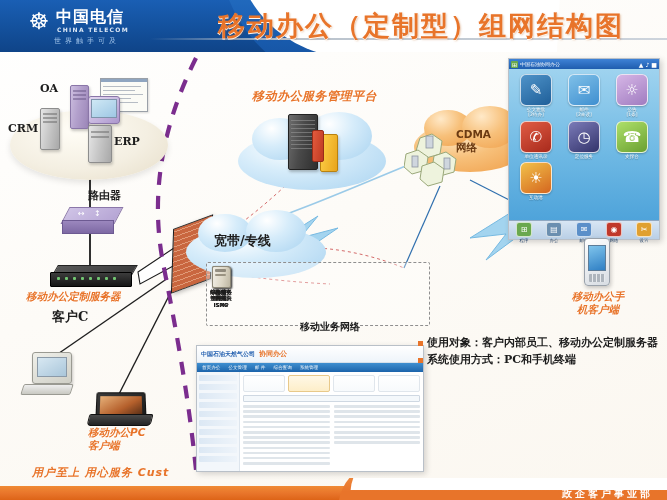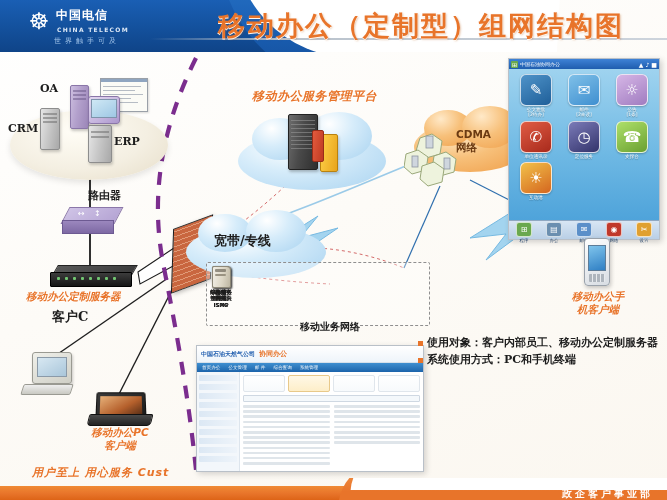--- a/index.html
+++ b/index.html
@@ -18,21 +18,21 @@
   .hdr-swoop{position:absolute;left:215px;top:-62px;width:330px;height:150px;
     background:linear-gradient(180deg,#2f7fd0 0%,#1a5fb4 60%,#124a92 100%);
     border-radius:0 0 0 200px;transform:skewX(-3deg);}
   .hdr-swoop2{position:absolute;left:230px;top:-70px;width:330px;height:128px;
     background:#ffffff;border-radius:0 0 0 190px;transform:skewX(-3deg);}
   .hdr-line{position:absolute;left:150px;top:38px;width:520px;height:2px;
     background:linear-gradient(90deg,rgba(200,200,210,0) 0%,#b9c2cc 25%,#cdd4dc 100%);}
   .logo{position:absolute;left:26px;top:6px;width:120px;height:40px;color:#fff;}
   .logo-mark{position:absolute;left:0;top:2px;width:26px;height:26px;font-size:23px;
     line-height:26px;text-align:center;color:#fff;font-family:"DejaVu Serif",serif;}
-  .logo-cn{position:absolute;left:30px;top:1px;font-size:12px;font-weight:bold;
+  .logo-cn{position:absolute;left:30px;top:1px;font-size:16px;font-weight:bold;
     letter-spacing:1px;color:#ffffff;}
   .logo-en{position:absolute;left:31px;top:20px;font-size:6px;letter-spacing:1.3px;
     color:#dce8f6;font-weight:bold;}
   .logo-slogan{position:absolute;left:28px;top:30px;font-size:7px;letter-spacing:4px;
     color:#9fc2e8;}
   .title{position:absolute;left:186px;top:8px;width:470px;height:36px;
     font-size:27px;font-weight:bold;letter-spacing:2px;
     color:#e8742a;text-align:center;line-height:36px;
     font-family:"DejaVu Sans","Liberation Sans",sans-serif;
     text-shadow:0 1px 0 #fff7ef,1px 1px 2px rgba(180,90,20,.35);}
@@ -344,21 +344,21 @@
       </div>
       <div class="kb"></div>
   </div>
 
   <div class="laptop">
     <div class="lid">
         <b></b>
       </div>
       <div class="base"></div>
   </div>
-  <div class="lbl lbl-orange" style="left:72px;top:426px;font-size:10.5px;line-height:12.5px;white-space:pre-line;text-align:center;width:96px;">移动办公PC
+  <div class="lbl lbl-orange" style="left:88px;top:426px;font-size:10.5px;line-height:12.5px;white-space:pre-line;text-align:left;width:96px;">移动办公PC
 客户端</div>
 
   <div class="lbl lbl-orange" style="left:252px;top:88px;font-size:12px;letter-spacing:.5px;">移动办公服务管理平台</div>
 
   <div class="cloud cl-blue" style="left:238px;top:132px;width:148px;height:58px;"></div>
   <div class="cloud cl-blue" style="left:252px;top:118px;width:56px;height:42px;"></div>
   <div class="cloud cl-blue" style="left:306px;top:112px;width:66px;height:48px;"></div>
   <div class="dkbox" style="left:288px;top:114px;width:28px;height:54px;">
     <i style="top:5px"></i>
       <i style="top:9px"></i>

